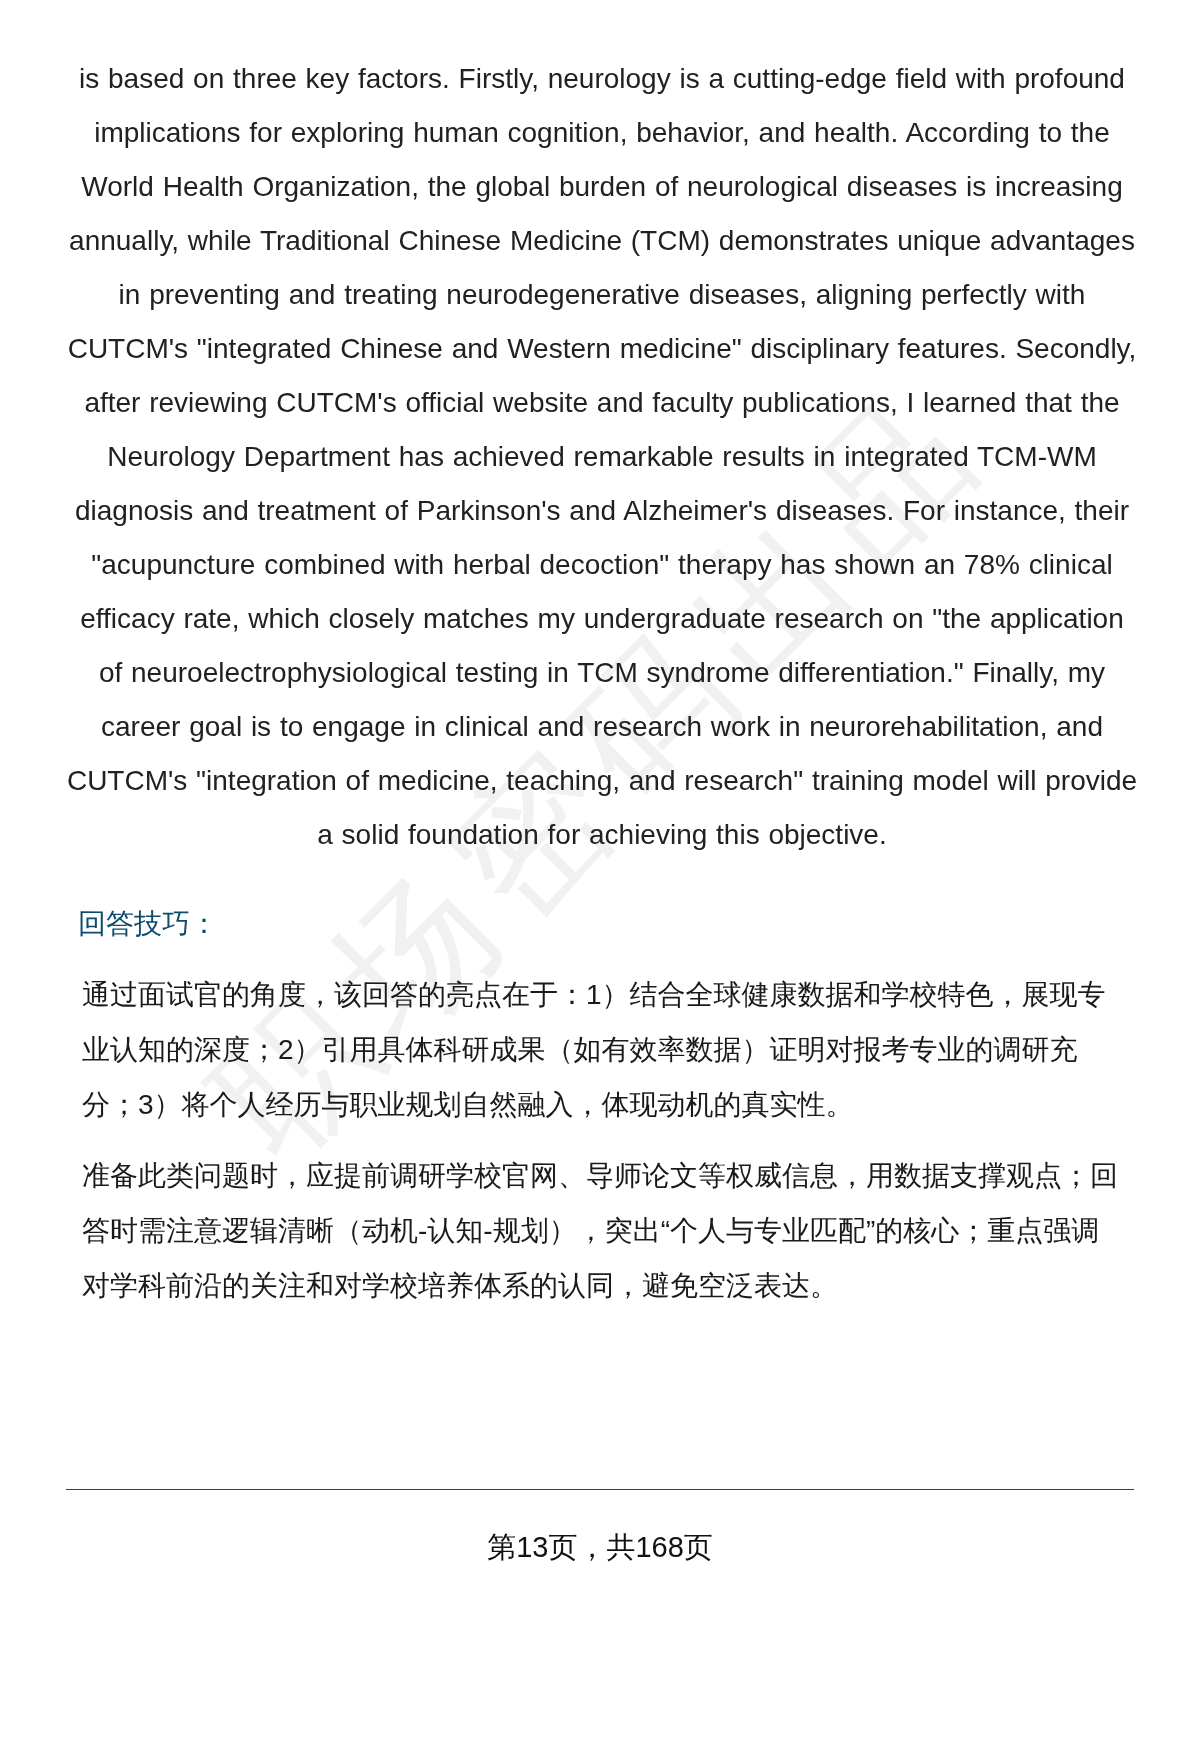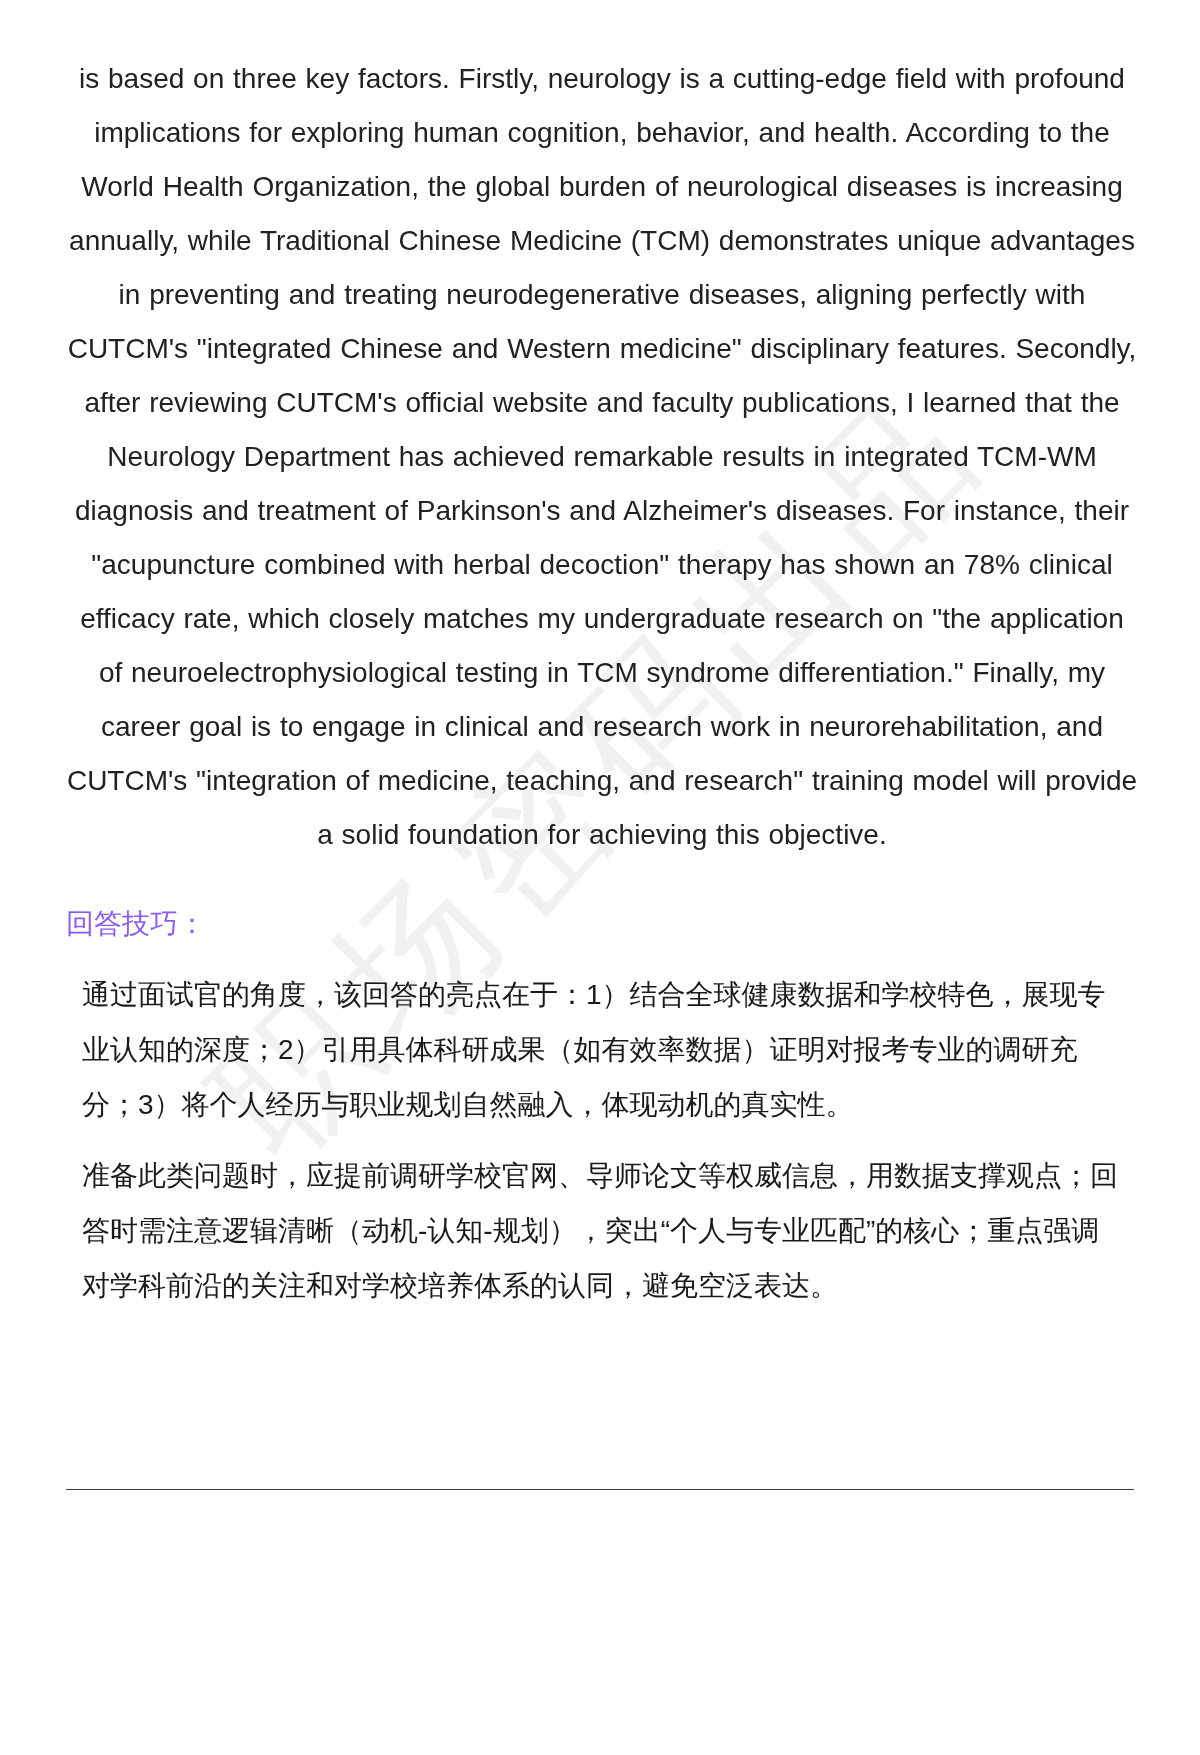--- a/index.html
+++ b/index.html
@@ -45,24 +45,24 @@
     text-align: center;
     word-spacing: 1px;
   }
   .zh-paragraph {
     margin: 16px;
     font-size: 28px;
     line-height: 55px;
     color: #1a1a1a;
   }
   .tips-heading {
-    margin: 0;
+    margin: 12px;
     font-size: 28px;
     line-height: 55px;
-    color: #8b5cf6;
+    color: #0c4a6e;
   }
   .footer-rule {
     position: absolute;
     left: 66px;
     right: 66px;
     top: 1489px;
     border-top: 1px solid #3c3c3c;
     z-index: 1;
   }
   .footer {
@@ -90,14 +90,15 @@
     <p class="tips-heading">回答技巧：</p>
 
     <p class="zh-paragraph">通过面试官的角度，该回答的亮点在于：1）结合全球健康数据和学校特色，展现专业认知的深度；2）引用具体科研成果（如有效率数据）证明对报考专业的调研充分；3）将个人经历与职业规划自然融入，体现动机的真实性。</p>
 
     <p class="zh-paragraph">准备此类问题时，应提前调研学校官网、导师论文等权威信息，用数据支撑观点；回答时需注意逻辑清晰（动机-认知-规划），突出“个人与专业匹配”的核心；重点强调对学科前沿的关注和对学校培养体系的认同，避免空泛表达。</p>
 
   </div>
 
   <div class="footer-rule"></div>
 
+  <div class="footer">第13页，共168页</div>
 
 </div>
 
 </body></html>

